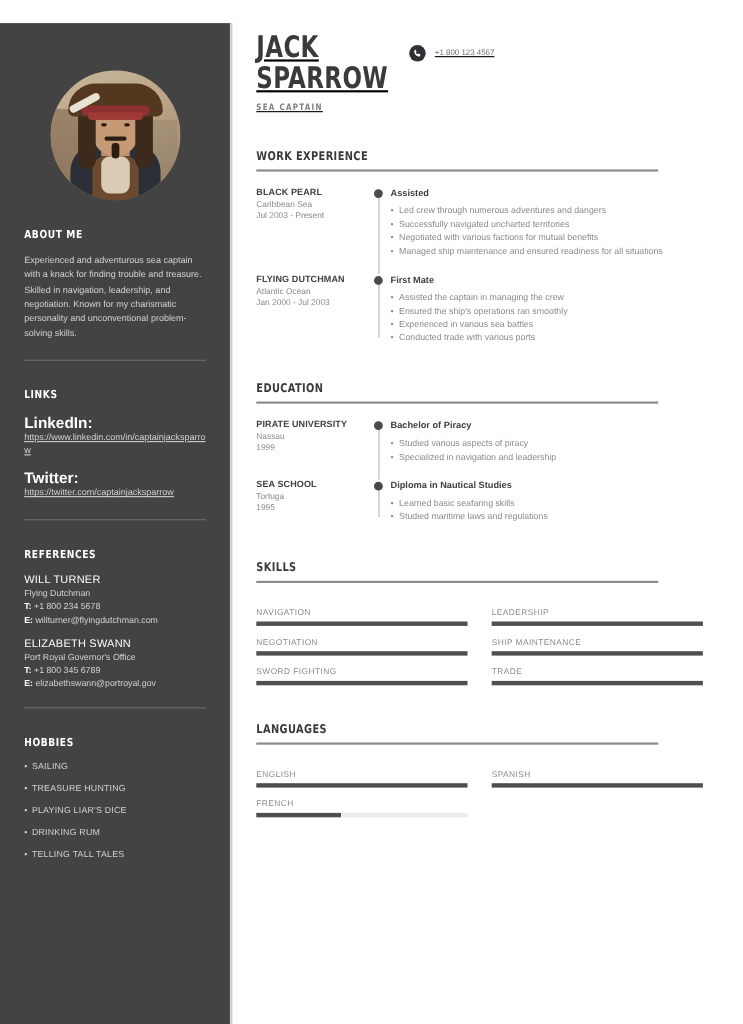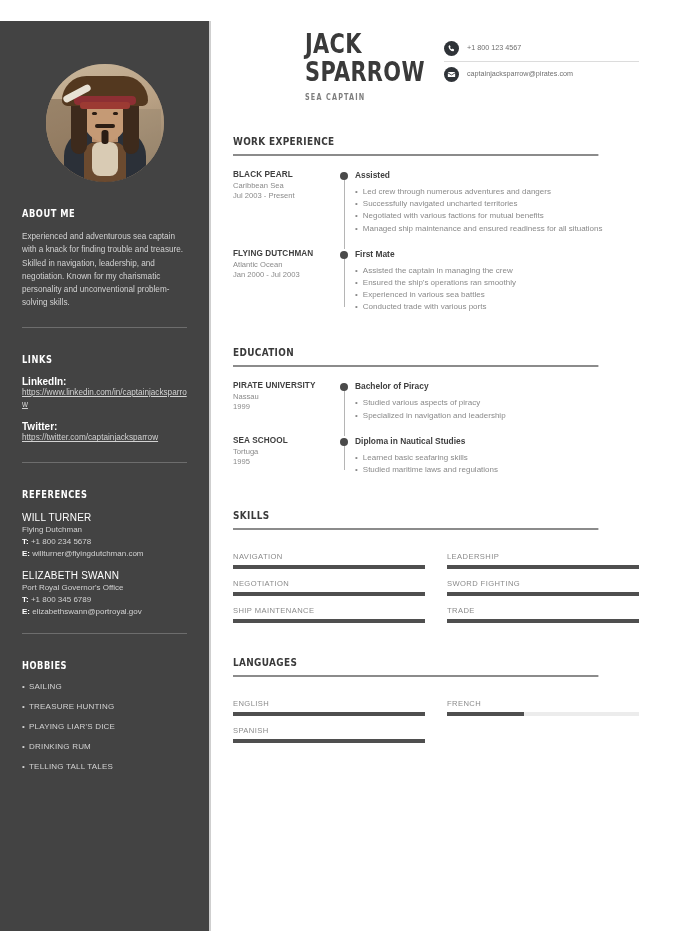--- a/index.html
+++ b/index.html
@@ -70,36 +70,36 @@
 
   .side-h {
     color: #ffffff; font-size: 10px; font-weight: bold; letter-spacing: .6px;
     margin-top: 26px; margin-bottom: 11px;
     font-family: "DejaVu Sans Condensed", "Liberation Sans Narrow", "Liberation Sans", sans-serif;
     transform: scaleX(.92); transform-origin: left center;
   }
   .side-p { color: #d2d2d2; font-size: 8.2px; line-height: 1.62; }
   .side-div { height: 1px; background: #6d6d6d; margin: 17px 0 0 0; }
 
-  .link-label { color: #ffffff; font-size: 10px; font-weight: bold; margin-top: 10px; }
+  .link-label { color: #ffffff; font-size: 14px; font-weight: bold; margin-top: 10px; }
   .link-url { color: #d2d2d2; font-size: 8.2px; line-height: 1.5;
     text-decoration: underline; word-break: break-all; display: block; }
 
   .ref-name { color: #ffffff; font-size: 10px; margin-top: 12px; letter-spacing: .2px; }
   .ref-org { color: #d2d2d2; font-size: 8px; margin-top: 2px; }
   .ref-line { color: #d2d2d2; font-size: 8px; margin-top: 3px; }
   .ref-line b { color: #ffffff; }
 
   .hobby { color: #d2d2d2; font-size: 8px; margin-top: 11px; letter-spacing: .2px; }
   .hobby .bul { color: #d2d2d2; margin-right: 4px; }
 
   
   .main { flex: 1; padding: 30px 36px 0 22px; position: relative; }
 
-  .head { display: flex; justify-content: flex-end; align-items: flex-start; }
+  .head { display: flex; justify-content: flex-start; align-items: flex-start; text-decoration: underline; }
   .name {
     color: #3a3a3a; font-size: 27px; font-weight: bold; line-height: 1.04;
     letter-spacing: .4px;
     font-family: "DejaVu Sans Condensed", "Liberation Sans Narrow", "Liberation Sans", sans-serif;
     transform: scaleX(.86); transform-origin: left center;
   }
   .role { color: #7e7e7e; font-size: 8px; font-weight: bold; letter-spacing: 1.3px;
     margin-top: 7px;
     font-family: "DejaVu Sans Condensed", "Liberation Sans Narrow", "Liberation Sans", sans-serif;
     transform: scaleX(.9); transform-origin: left center; }
@@ -223,28 +223,20 @@
 
       <div class="contacts">
         <div class="crow">
           <span class="cicon">
             <svg width="9" height="9" viewBox="0 0 16 16">
                 <path fill="#fff" d="M4.3 2.2c.4-.1.8.1 1 .5l1 2c.2.4.1.9-.2 1.2l-.7.6c.6 1.3 1.6 2.3 2.9 2.9l.6-.7c.3-.3.8-.4 1.2-.2l2 1c.4.2.6.6.5 1l-.4 1.7c-.1.5-.5.8-1 .8C6.6 13 3 9.4 2.7 4.1c0-.5.3-.9.8-1l.8-.9z"></path>
               </svg>
           </span>
           <span class="ctext">+1 800 123 4567</span>
         </div>
-        <div class="crow">
-          <span class="cicon">
-            <svg width="9" height="9" viewBox="0 0 16 16">
-                <path fill="#fff" d="M2 3.5h12c.3 0 .5.2.5.5v.2L8 8.6 1.5 4.2V4c0-.3.2-.5.5-.5zm-.5 2.1L8 9.9l6.5-4.3V12c0 .3-.2.5-.5.5H2a.5.5 0 0 1-.5-.5V5.6z"></path>
-              </svg>
-          </span>
-          <span class="ctext">captainjacksparrow@pirates.com</span>
-        </div>
       </div>
     </div>
 
     <section class="sec">
       <div class="sec-h">WORK EXPERIENCE</div>
 
       <div class="tl-item">
         <div class="tl-left">
           <div class="tl-org">BLACK PEARL</div>
           <div class="tl-loc">Caribbean Sea</div>
@@ -380,27 +372,27 @@
               <div class="bar-fill" style="width: 100%;"></div>
             </div>
         </div>
         <div class="bar-item">
           <div class="bar-label">NEGOTIATION</div>
           <div class="bar-track">
               <div class="bar-fill" style="width: 100%;"></div>
             </div>
         </div>
         <div class="bar-item">
+          <div class="bar-label">SHIP MAINTENANCE</div>
+          <div class="bar-track">
+              <div class="bar-fill" style="width: 100%;"></div>
+            </div>
+        </div>
+        <div class="bar-item">
           <div class="bar-label">SWORD FIGHTING</div>
-          <div class="bar-track">
-              <div class="bar-fill" style="width: 100%;"></div>
-            </div>
-        </div>
-        <div class="bar-item">
-          <div class="bar-label">SHIP MAINTENANCE</div>
           <div class="bar-track">
               <div class="bar-fill" style="width: 100%;"></div>
             </div>
         </div>
         <div class="bar-item">
           <div class="bar-label">TRADE</div>
           <div class="bar-track">
               <div class="bar-fill" style="width: 100%;"></div>
             </div>
         </div>
@@ -410,28 +402,28 @@
     <section class="sec">
       <div class="sec-h">LANGUAGES</div>
       <div class="grid">
         <div class="bar-item">
           <div class="bar-label">ENGLISH</div>
           <div class="bar-track">
               <div class="bar-fill" style="width: 100%;"></div>
             </div>
         </div>
         <div class="bar-item">
+          <div class="bar-label">SPANISH</div>
+          <div class="bar-track">
+              <div class="bar-fill" style="width: 100%;"></div>
+            </div>
+        </div>
+        <div class="bar-item">
           <div class="bar-label">FRENCH</div>
           <div class="bar-track">
               <div class="bar-fill" style="width: 40%;"></div>
-            </div>
-        </div>
-        <div class="bar-item">
-          <div class="bar-label">SPANISH</div>
-          <div class="bar-track">
-              <div class="bar-fill" style="width: 100%;"></div>
             </div>
         </div>
       </div>
     </section>
 
   </main>
 </div>
 
 </body></html>

